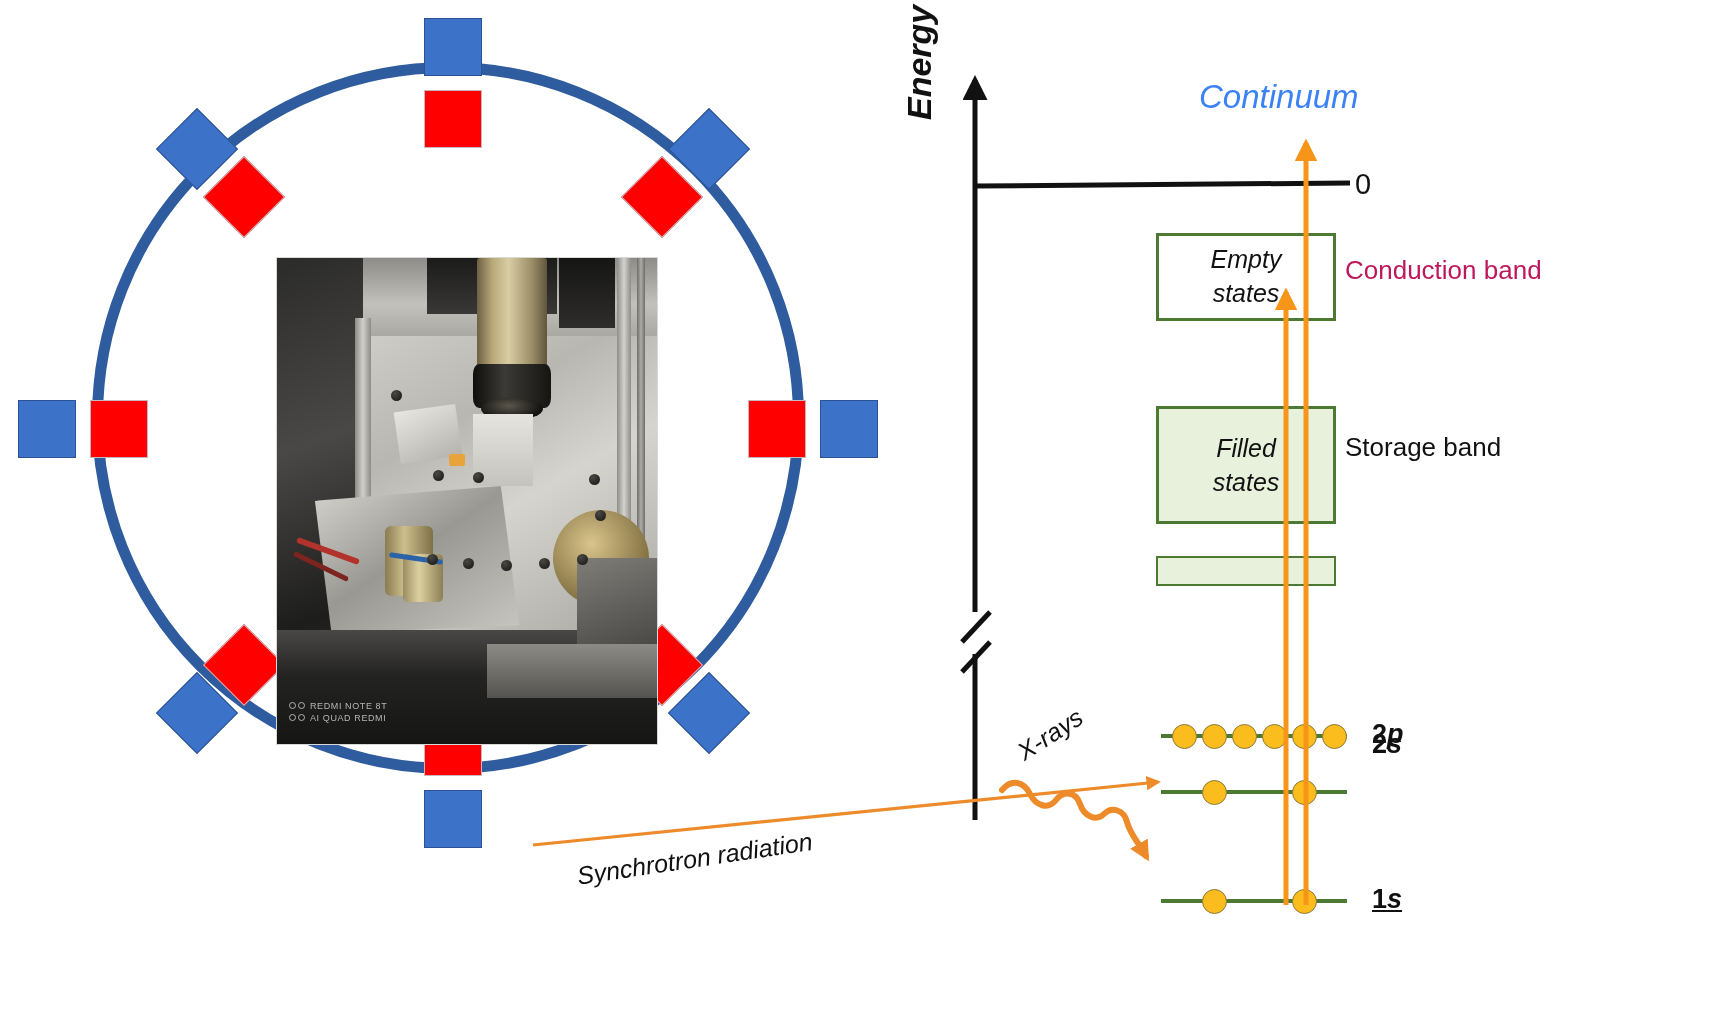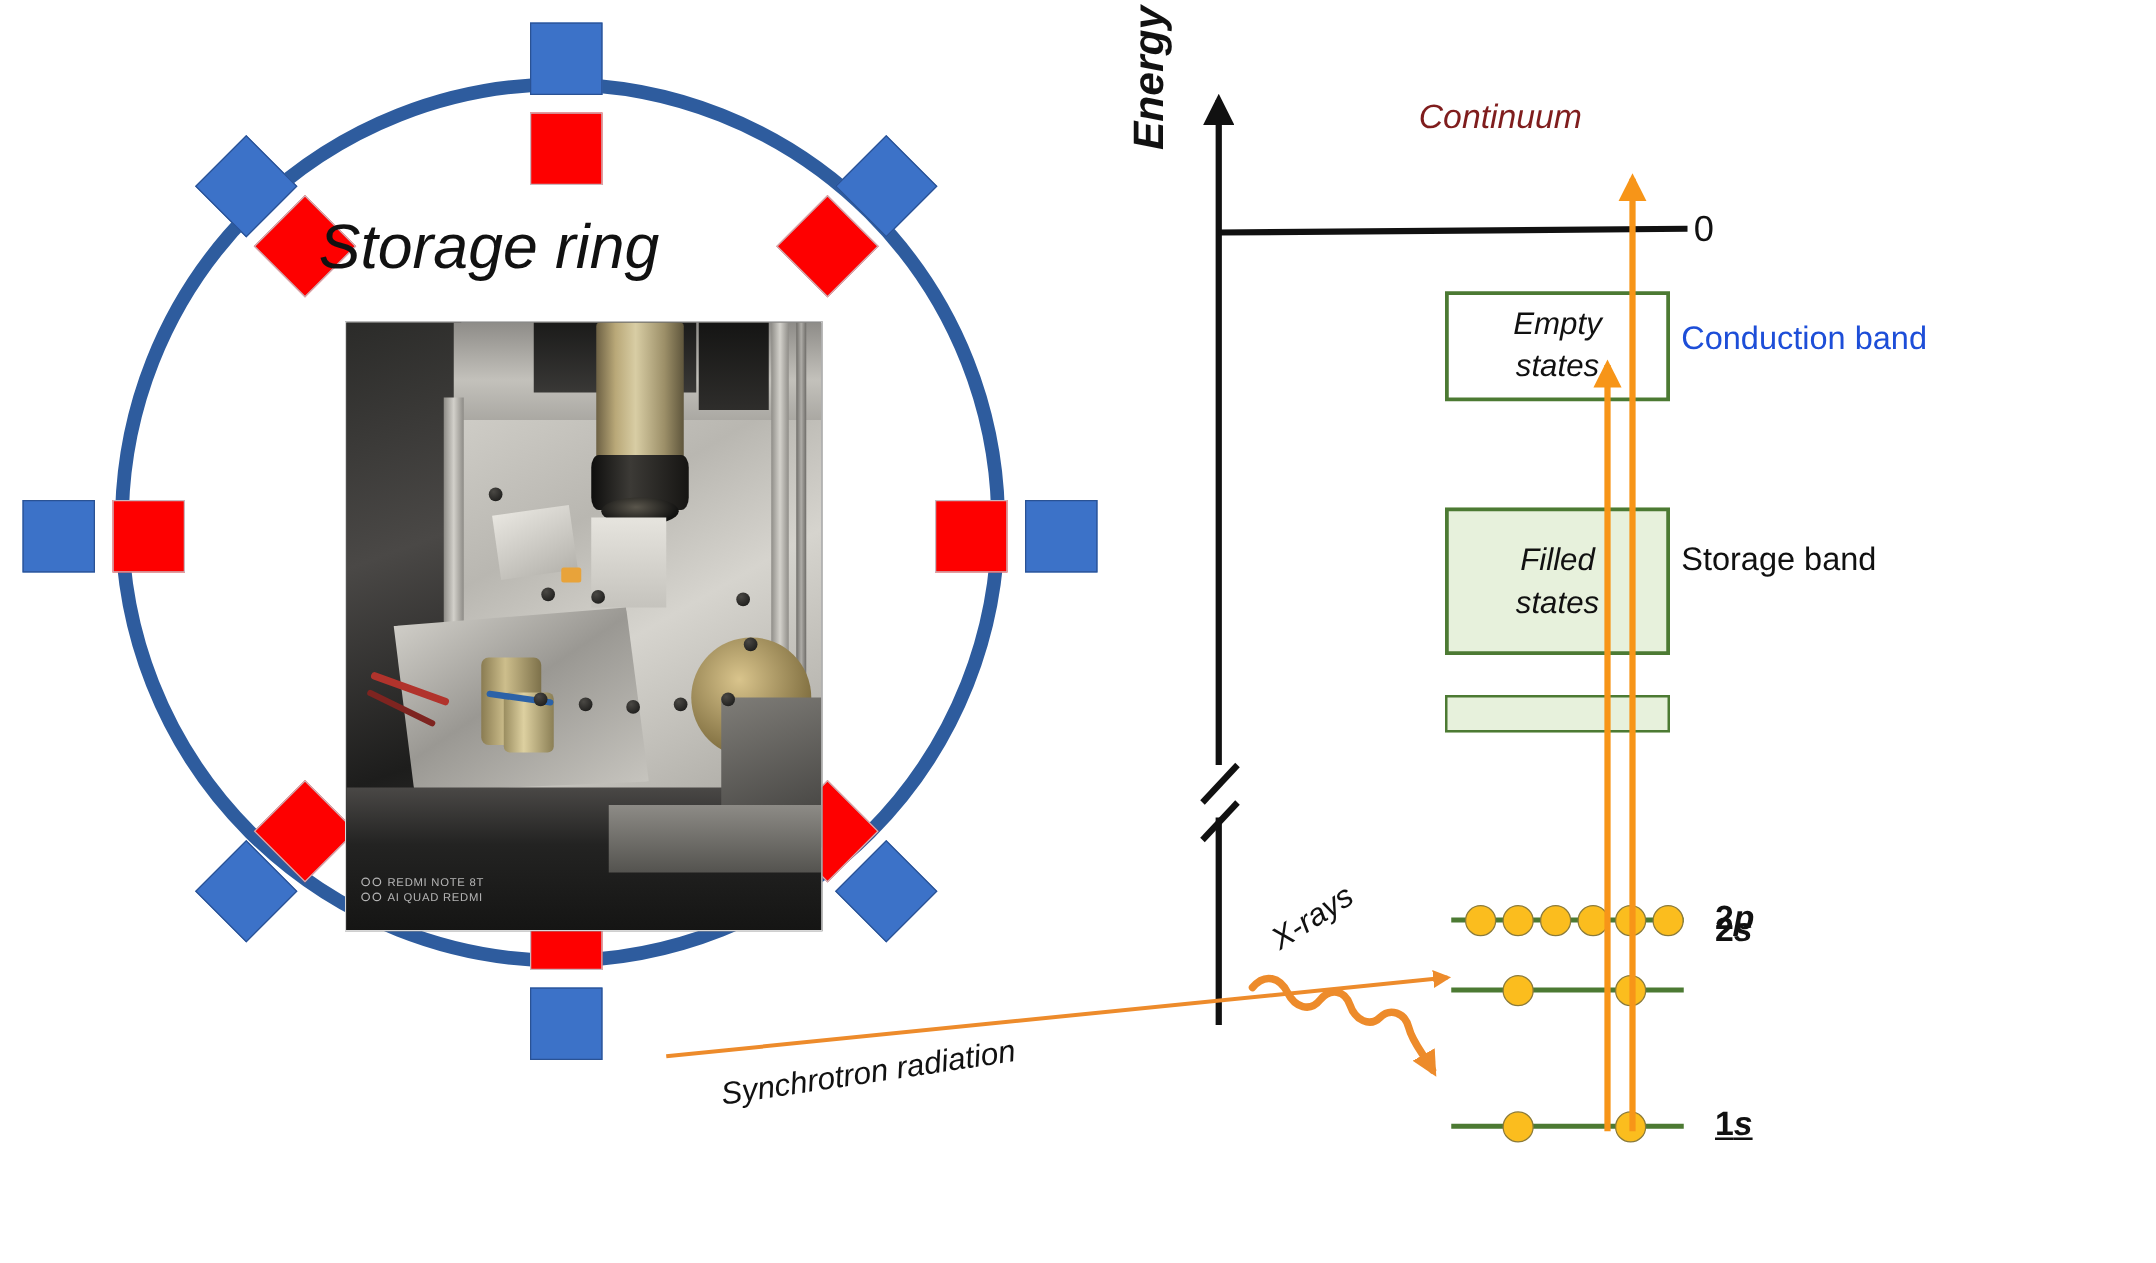--- a/index.html
+++ b/index.html
@@ -88,24 +88,24 @@
       font-size:50px;font-style:italic;color:#111;white-space:nowrap;}
   #synch-label{position:absolute;left:575px;top:862px;
       font-size:25px;font-style:italic;color:#111;white-space:nowrap;
       transform:rotate(-8.5deg);transform-origin:left top;}
   #xray-label{position:absolute;left:1012px;top:742px;
       font-size:25px;font-style:italic;color:#111;white-space:nowrap;
       transform:rotate(-33deg);transform-origin:left top;}
   #energy-label{position:absolute;left:900px;top:120px;
       font-size:34px;font-weight:bold;font-style:italic;color:#111;white-space:nowrap;
       transform:rotate(-90deg);transform-origin:left top;}
-  #continuum-label{position:absolute;left:1135px;top:78px;
-      font-size:27px;font-style:italic;color:#7f1d1d;white-space:nowrap;}
+  #continuum-label{position:absolute;left:1199px;top:78px;
+      font-size:33px;font-style:italic;color:#3b82f6;white-space:nowrap;}
   #zero-label{position:absolute;left:1355px;top:168px;font-size:29px;color:#111;}
-  #cond-band-label{position:absolute;left:1345px;top:255px;font-size:26px;color:#1d4ed8;white-space:nowrap;}
+  #cond-band-label{position:absolute;left:1345px;top:255px;font-size:26px;color:#be185d;white-space:nowrap;}
   #val-band-label{position:absolute;left:1345px;top:432px;font-size:26px;color:#111;white-space:nowrap;}
 
   .band-box{position:absolute;box-sizing:border-box;border:3px solid #4C7A33;text-decoration:underline;}
   #empty-states-box{left:1156px;top:233px;width:180px;height:88px;background:#ffffff;}
   #filled-states-box{left:1156px;top:406px;width:180px;height:118px;
       background:#E7F1DC;}
   #extra-states-box{left:1156px;top:556px;width:180px;height:30px;background:#E7F1DC;border-width:2px;}
   .band-text{position:absolute;left:0;right:0;text-align:center;
       font-size:25px;font-style:italic;color:#111;line-height:1.1;}
 
@@ -199,21 +199,20 @@
         <div class="wm-row">
           <span class="wm-dots">
               <i></i>
               <i></i>
             </span>
           <span>AI QUAD REDMI</span>
         </div>
       </div>
     </div>
 
-    <div id="storage-ring-title">Storage ring</div>
   </div>
 
   <div>
 
     <div id="energy-label">Energy</div>
 
     <div id="continuum-label">Continuum</div>
 
     <div id="zero-label">0</div>
 

